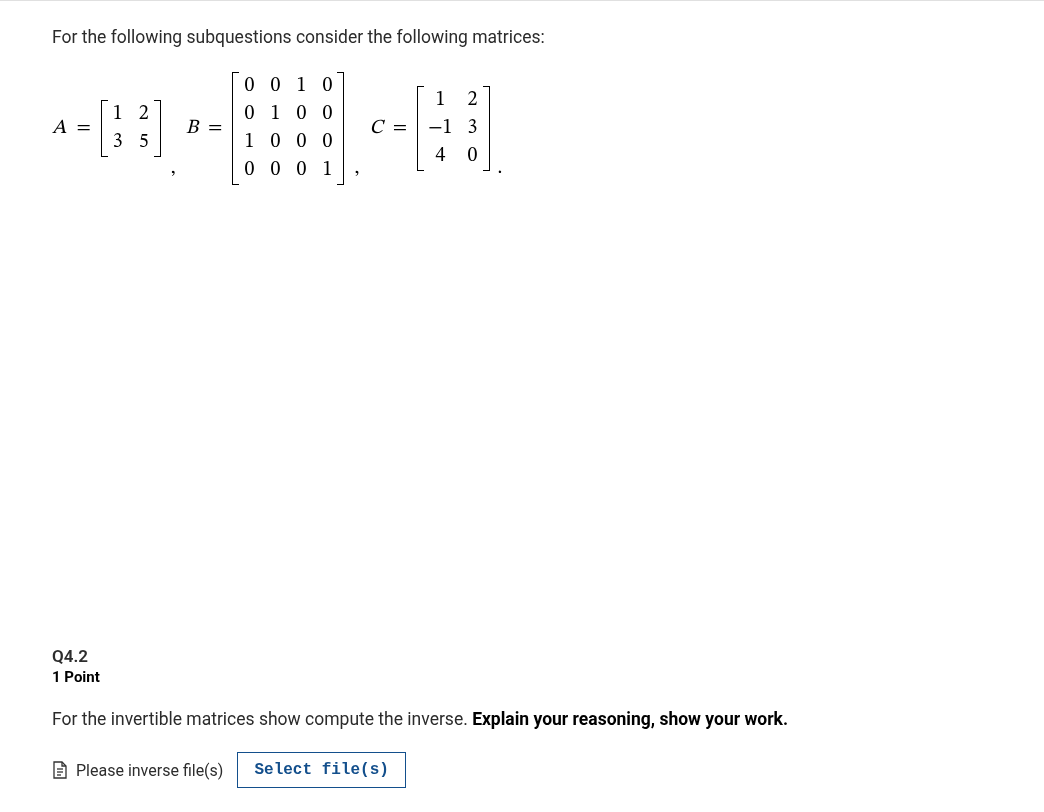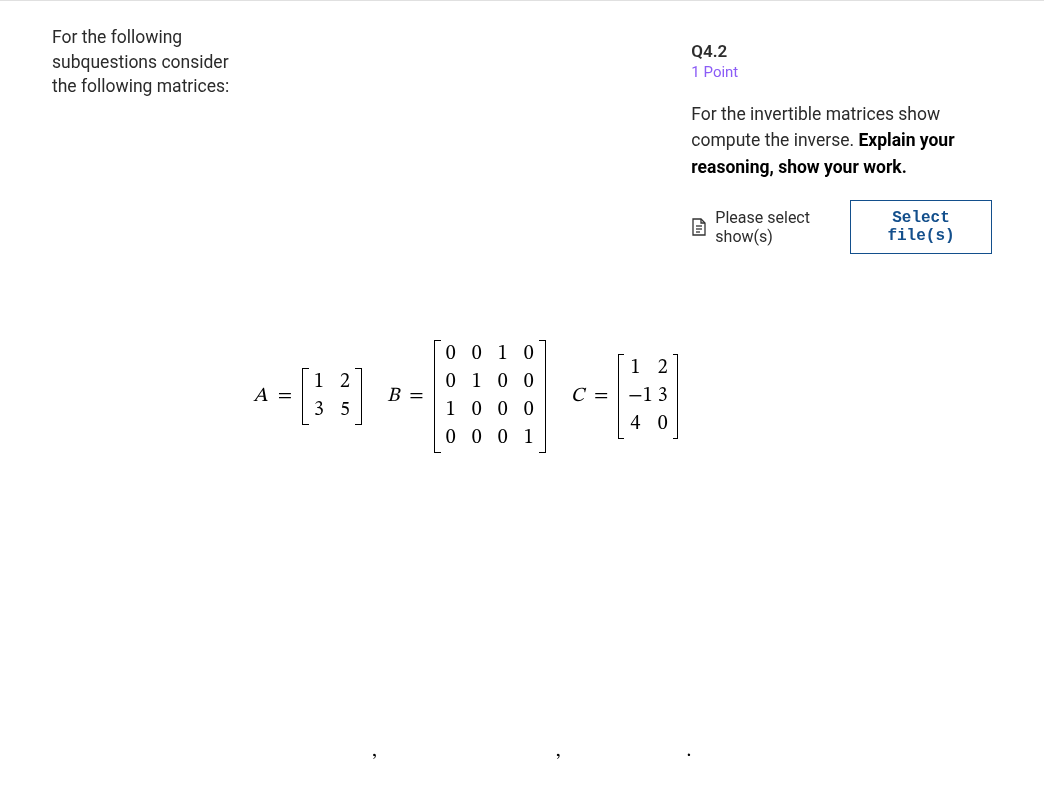--- a/index.html
+++ b/index.html
@@ -12,21 +12,21 @@
       background: #ffffff;
       color: #2d2d2d;
       width: 1044px;
       height: 812px;
       padding: 0;
       border-top: 1px solid #e0e0e0;
     }
     .container {
       padding: 24px 52px;
       display: flex;
-      flex-direction: row;
+      flex-direction: column;
       height: 100%;
     }
     .intro {
       font-size: 17.5px;
       color: #2b2b2b;
       margin-bottom: 22px;
       line-height: 1.4;
     }
     .math-row {
       display: flex;
@@ -97,22 +97,23 @@
       margin-top: 16px;
     }
     .q-label {
       font-size: 17px;
       font-weight: 600;
       color: #2d2d2d;
       margin-bottom: 2px;
     }
     .q-points {
       font-size: 15px;
-      color: #8b5cf6;
+      color: #000000;
       margin-bottom: 20px;
+      font-weight: bold;
     }
     .q-prompt {
       font-size: 17.5px;
       color: #2b2b2b;
       margin-bottom: 20px;
       line-height: 1.5;
     }
     .q-prompt strong {
       font-weight: 700;
       color: #000000;
@@ -221,18 +222,18 @@
       <div class="upload-label">
         <span class="file-icon">
           <svg viewBox="0 0 16 18" width="16" height="18">
             <path d="M2 1 h8 l4 4 v12 h-12 z" fill="none" stroke="#333" stroke-width="1.3"></path>
             <path d="M10 1 v4 h4" fill="none" stroke="#333" stroke-width="1.3"></path>
             <line x1="5" y1="8" x2="11" y2="8" stroke="#333" stroke-width="1.3"></line>
             <line x1="5" y1="11" x2="11" y2="11" stroke="#333" stroke-width="1.3"></line>
             <line x1="5" y1="14" x2="9" y2="14" stroke="#333" stroke-width="1.3"></line>
           </svg>
         </span>
-        <span>Please select show(s)</span>
+        <span>Please inverse file(s)</span>
       </div>
       <button class="select-btn">Select file(s)</button>
     </div>
   </div>
 </div>
 
 </body></html>

